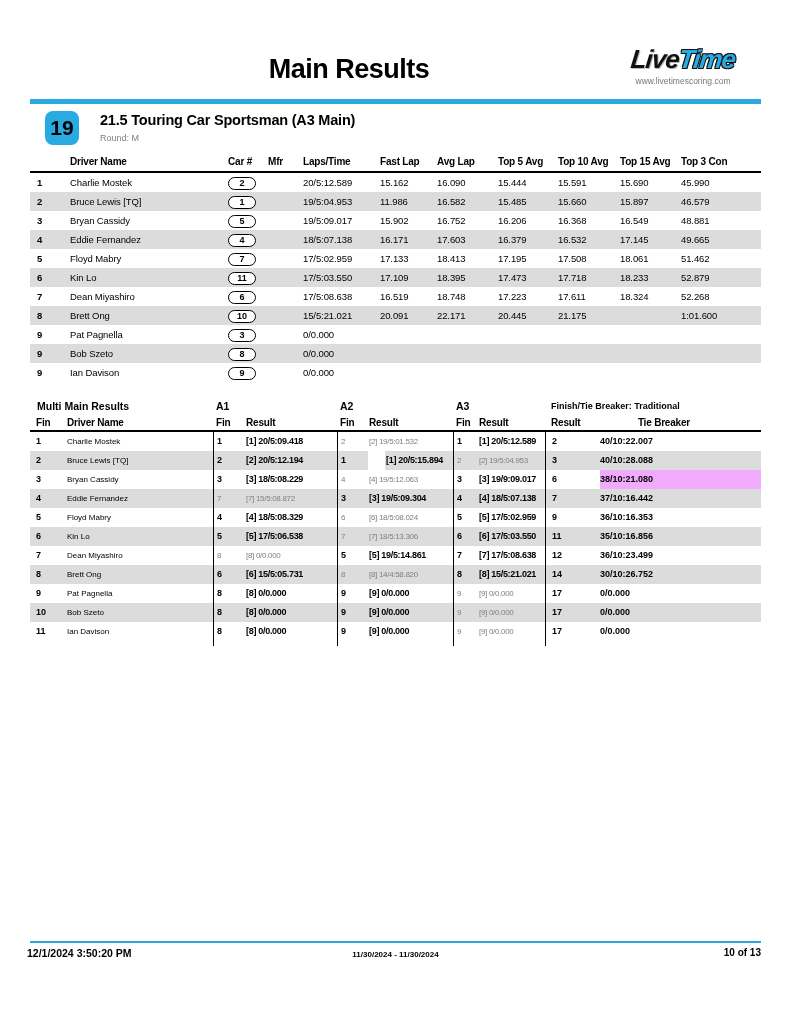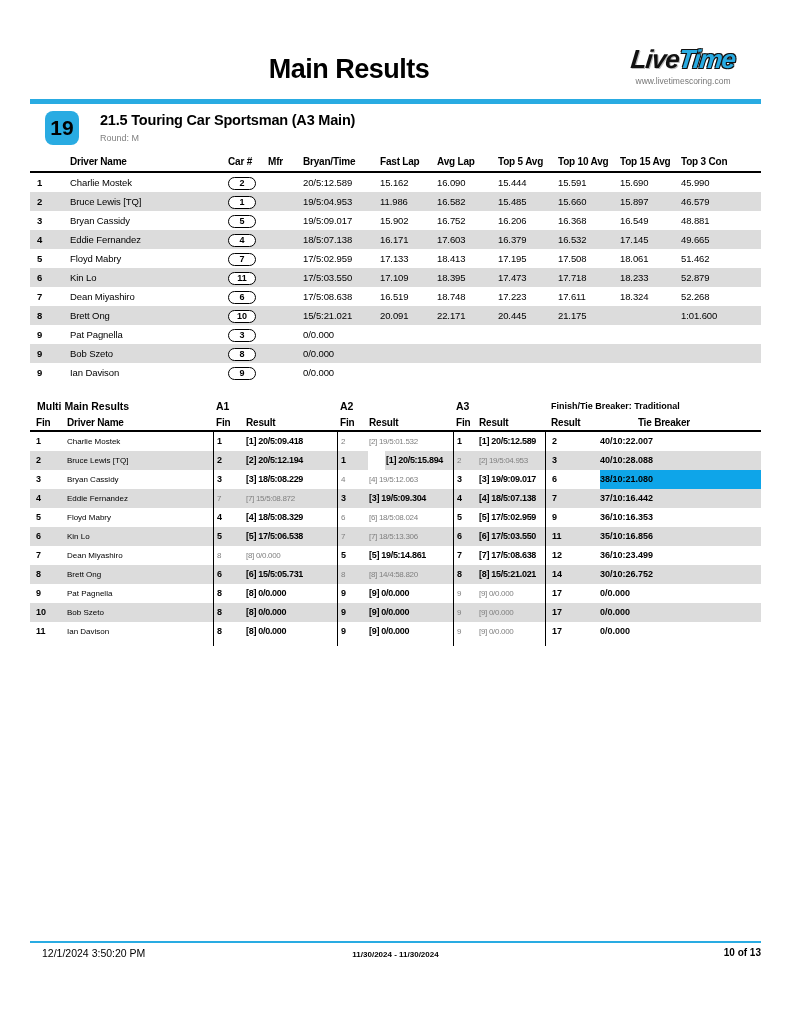--- a/index.html
+++ b/index.html
@@ -64,21 +64,21 @@
   .md-driver { font-size:8px; padding-left:5px; }
   .md-afin { font-weight:bold; padding-left:3px; }
   .md-ares { font-weight:bold; letter-spacing:-0.3px; padding-left:1px; }
   .md-afin.dropped, .md-ares.dropped { font-weight:normal; color:#808080; font-size:8px; }
   .md-result { font-weight:bold; padding-left:6px; }
   .md-tie { font-weight:bold; padding-right:71px; }
   .sep { border-left:1px solid #000; }
   .mb { height:5px; }
   
   .footer-line { position:absolute; top:941px; left:30px; width:731px; height:2px; background:var(--accent); }
-  .footer-left { position:absolute; top:947px; left:42px; font-size:10.5px; font-weight:normal; }
+  .footer-left { position:absolute; top:947px; left:27px; font-size:10.5px; font-weight:bold; }
   .footer-center { position:absolute; top:948px; left:0; width:791px; text-align:center; font-size:10px; font-weight:bold; }
   .footer-dates { font-size:8px; font-weight:bold; margin-top:2px; }
   .footer-right { position:absolute; top:947px; right:30px; font-size:10px; font-weight:bold; }
 </style>
 </head>
 <body>
 
 <div class="page">
 
   <div class="page-title">Main Results</div>
@@ -107,21 +107,21 @@
       <col style="width:62px">
         <col style="width:61px">
         <col style="width:82px">
     </colgroup>
     <thead>
       <tr>
         <th class="c-pos"></th>
         <th>Driver Name</th>
         <th>Car #</th>
         <th>Mfr</th>
-        <th>Bryan/Time</th>
+        <th>Laps/Time</th>
         <th>Fast Lap</th>
         <th>Avg Lap</th>
         <th>Top 5 Avg</th>
         <th>Top 10 Avg</th>
         <th>Top 15 Avg</th>
         <th>Top 3 Con</th>
       </tr>
     </thead>
     <tbody id="t1body">
         <tr>
@@ -309,21 +309,21 @@
       <div class="md md-tie" style="background: rgb(220, 220, 220);">40/10:28.088</div>
       <div class="md md-fin" style="background: rgb(255, 255, 255);">3</div>
       <div class="md md-driver" style="background: rgb(255, 255, 255);">Bryan Cassidy</div>
       <div class="md md-afin sep counted" style="background: rgb(255, 255, 255);">3</div>
       <div class="md md-ares counted" style="background: rgb(255, 255, 255);">[3] 18/5:08.229</div>
       <div class="md md-afin sep dropped" style="background: rgb(255, 255, 255);">4</div>
       <div class="md md-ares dropped" style="background: rgb(255, 255, 255);">[4] 19/5:12.063</div>
       <div class="md md-afin sep counted" style="background: rgb(255, 255, 255);">3</div>
       <div class="md md-ares counted" style="background: rgb(255, 255, 255);">[3] 19/9:09.017</div>
       <div class="md md-result sep" style="background: rgb(255, 255, 255);">6</div>
-      <div class="md md-tie" style="background: #0ea5e9;">38/10:21.080</div>
+      <div class="md md-tie" style="background: #f0abfc;">38/10:21.080</div>
       <div class="md md-fin" style="background: rgb(220, 220, 220);">4</div>
       <div class="md md-driver" style="background: rgb(220, 220, 220);">Eddie Fernandez</div>
       <div class="md md-afin sep dropped" style="background: rgb(220, 220, 220);">7</div>
       <div class="md md-ares dropped" style="background: rgb(220, 220, 220);">[7] 15/5:08.872</div>
       <div class="md md-afin sep counted" style="background: rgb(220, 220, 220);">3</div>
       <div class="md md-ares counted" style="background: rgb(220, 220, 220);">[3] 19/5:09.304</div>
       <div class="md md-afin sep counted" style="background: rgb(220, 220, 220);">4</div>
       <div class="md md-ares counted" style="background: rgb(220, 220, 220);">[4] 18/5:07.138</div>
       <div class="md md-result sep" style="background: rgb(220, 220, 220);">7</div>
       <div class="md md-tie" style="background: rgb(220, 220, 220);">37/10:16.442</div>

